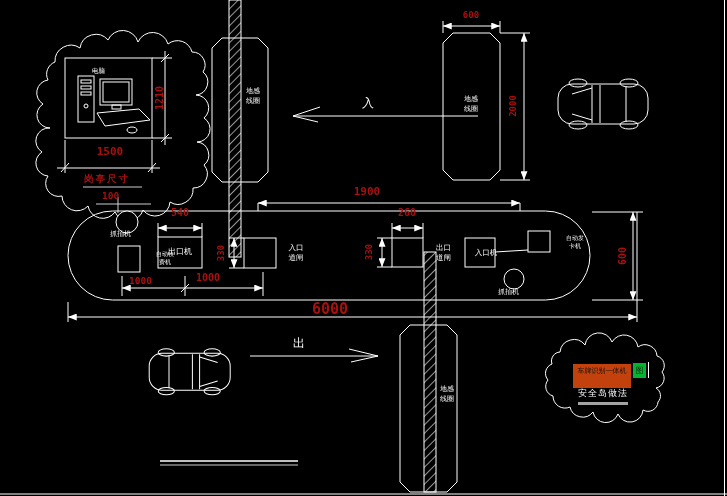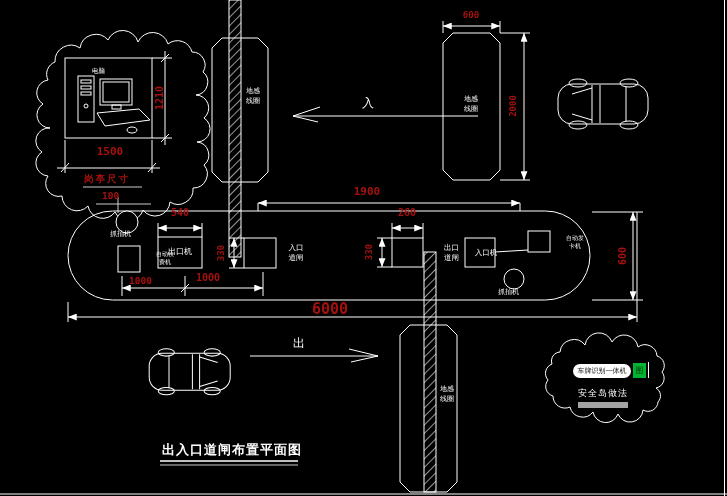--- a/index.html
+++ b/index.html
@@ -5,27 +5,27 @@
   html,body{margin:0;padding:0;background:#000;}
   .canvas{position:relative;width:727px;height:496px;background:#000;overflow:hidden;
           font-family:"DejaVu Sans",sans-serif;}
   .canvas svg{position:absolute;left:0;top:0;}
   .lbl{position:absolute;color:#fff;white-space:nowrap;line-height:1;z-index:2;}
   .dim{position:absolute;color:#a81010;font-family:"DejaVu Sans Mono",monospace;
        font-weight:bold;white-space:nowrap;line-height:1;z-index:2;}
   .ctr{text-align:center;}
   .rot{transform:translate(-50%,-50%) rotate(-90deg);transform-origin:center;}
   .two{line-height:1.35;text-align:center;padding-left:36px;}
-  .hl-bar{position:absolute;left:573px;top:364px;width:58px;height:14px;background:#ffffff;
-          color:#161616;font-size:7px;line-height:14px;text-align:center;z-index:2;letter-spacing:0;border-radius:7px;}
+  .hl-bar{position:absolute;left:573px;top:364px;width:58px;height:24px;background:#c2410c;
+          color:#161616;font-size:7px;line-height:14px;text-align:center;z-index:2;letter-spacing:0;}
   .hl-tag{position:absolute;left:633px;top:363px;width:13px;height:15px;background:#00b432;
           color:#03350c;font-size:8px;line-height:15px;text-align:center;z-index:2;}
   .cursor{position:absolute;left:648px;top:362px;width:1px;height:16px;background:#fff;z-index:2;}
   .note-caption{position:absolute;left:578px;top:387px;color:#fff;font-size:9px;letter-spacing:1px;
-          border-bottom:6px solid #a3a3a3;padding-bottom:2px;z-index:2;}
+          border-bottom:3px solid #a3a3a3;padding-bottom:2px;z-index:2;}
   .title{position:absolute;left:162px;top:441px;color:#fff;font-size:13px;font-weight:bold;
           letter-spacing:1px;z-index:2;}
 </style>
 </head>
 <body>
 
 <div class="canvas">
 
 <svg width="727" height="496" viewBox="0 0 727 496">
   <defs>
@@ -246,21 +246,21 @@
 
 <div class="lbl" style="left:110px;top:231px;font-size:7px;">抓拍机</div>
 <div class="lbl" style="left:498px;top:289px;font-size:7px;">抓拍机</div>
 <div class="lbl ctr" style="left:158px;top:248px;width:44px;font-size:8px;">出口机</div>
 <div class="lbl ctr" style="left:465px;top:249px;width:42px;font-size:7.5px;">入口机</div>
 
 <div class="lbl two" style="left:244px;top:243px;width:32px;font-size:7.5px;">
   <span>入口</span><br>
   <span>道闸</span>
 </div>
-<div class="lbl two" style="left:392px;top:243px;width:31px;font-size:7.5px;text-align:right;">
+<div class="lbl two" style="left:392px;top:243px;width:31px;font-size:7.5px;">
   <span>出口</span><br>
   <span>道闸</span>
 </div>
 <div class="lbl two" style="left:118px;top:250px;width:22px;font-size:6px;">
   <span>自动收</span><br>
   <span>费机</span>
 </div>
 <div class="lbl two" style="left:528px;top:234px;width:22px;font-size:6px;">
   <span>自动发</span><br>
   <span>卡机</span>
@@ -269,15 +269,14 @@
 <div class="dim ctr" style="left:162px;top:208px;width:36px;font-size:10px;">540</div>
 <div class="dim ctr" style="left:390px;top:208px;width:34px;font-size:10px;">260</div>
 <div class="dim rot" style="left:221px;top:253px;font-size:9px;">330</div>
 <div class="dim rot" style="left:369px;top:252px;font-size:9px;">330</div>
 
 <div class="hl-bar">车牌识别一体机</div>
 <div class="hl-tag">图</div>
 <div class="cursor"></div>
 <div class="note-caption">安全岛做法</div>
 
-<div class="title">出入口道闸布置平面图</div>
 
 </div>
 
 </body></html>

